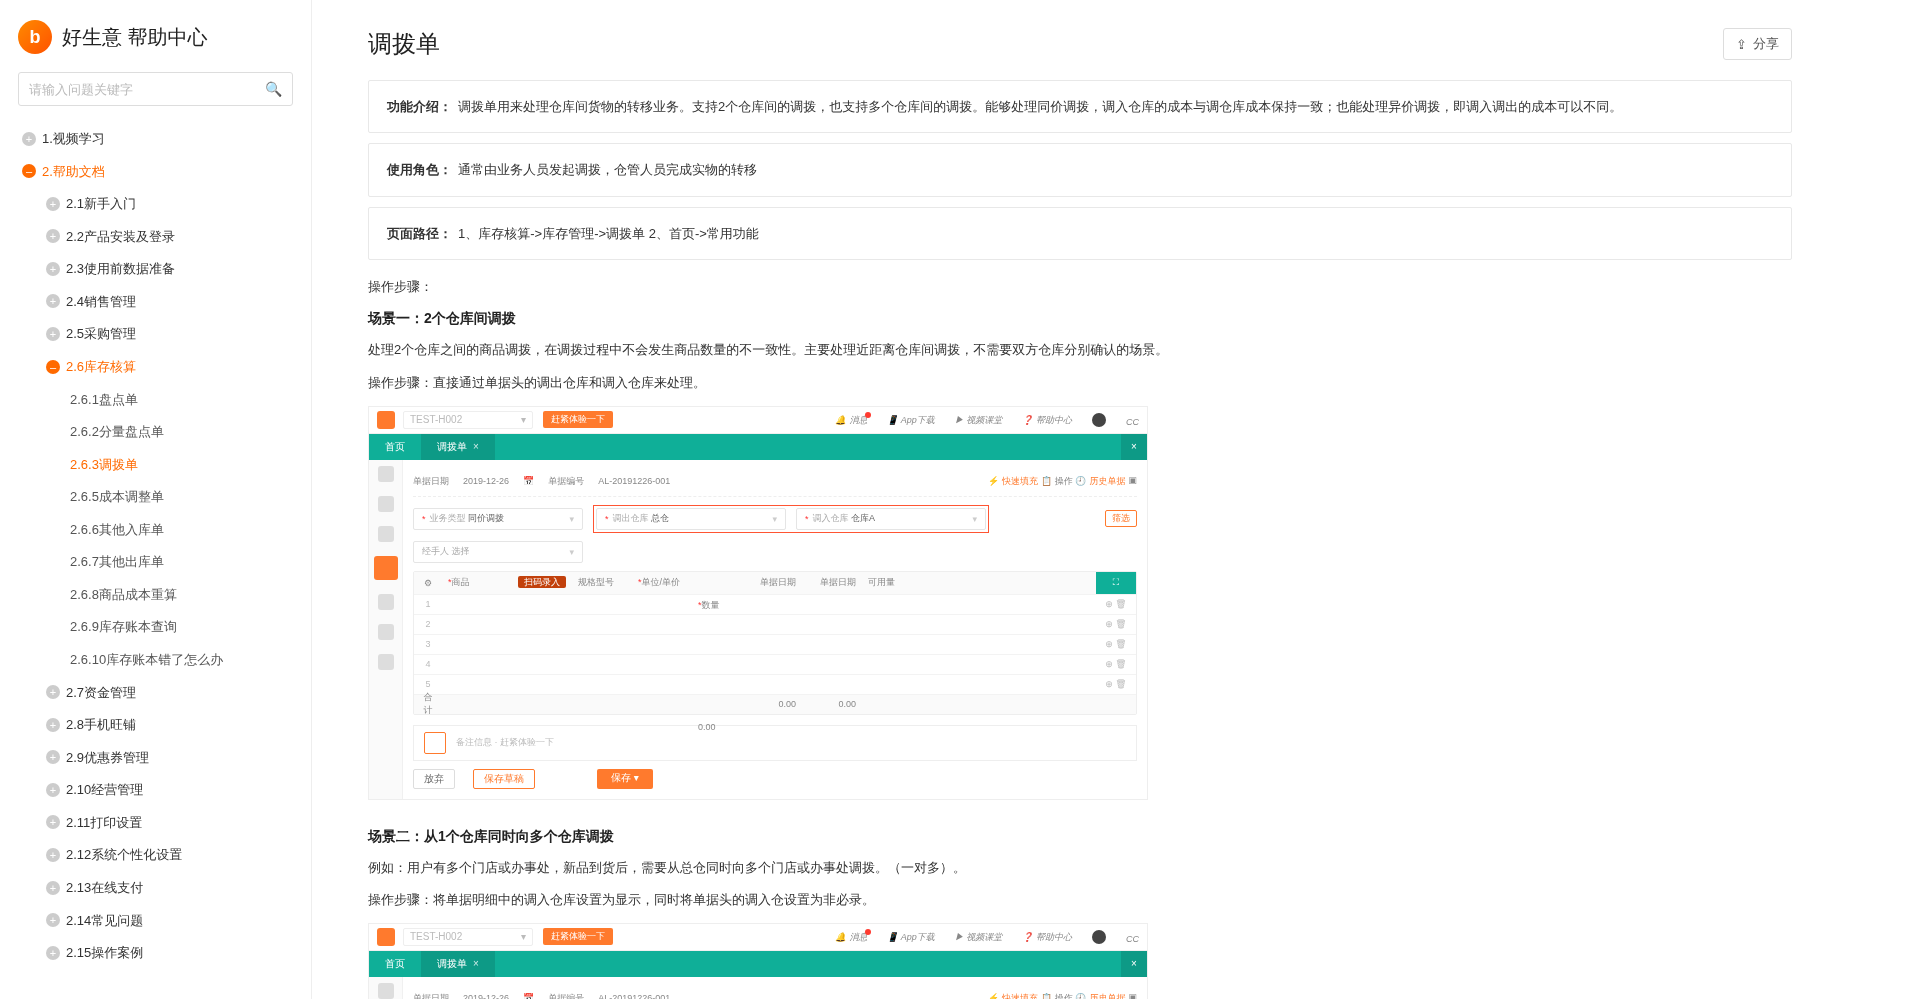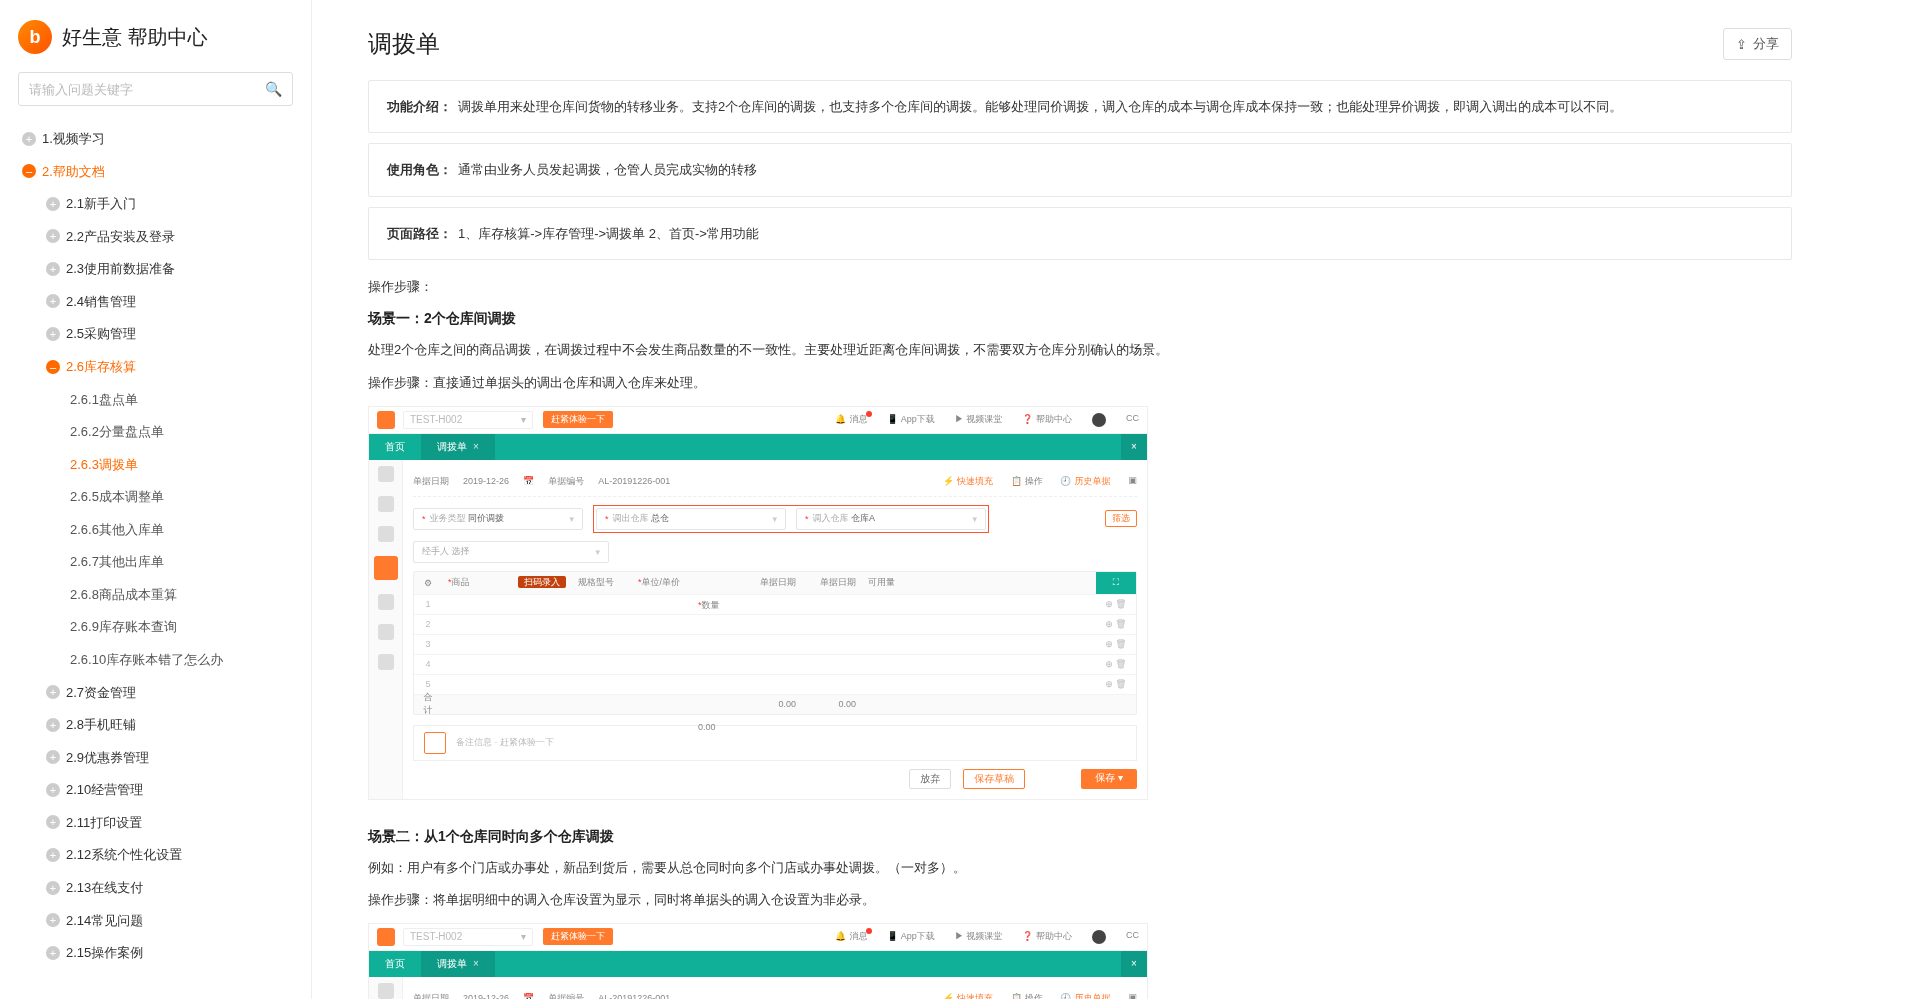--- a/index.html
+++ b/index.html
@@ -35,56 +35,56 @@
   .section-label { font-size:13px; margin:18px 0 10px; color:#333; }
   .section-title { font-size:14px; font-weight:600; margin:14px 0 10px; color:#222; }
   .para { font-size:13px; line-height:1.9; color:#333; margin-bottom:8px; }
 
   
   .shot { border:1px solid #eee; margin:10px 0 28px; background:#fff; width:780px; font-size:10px; color:#666; }
   .shot-top { display:flex; align-items:center; padding:4px 8px; border-bottom:1px solid #f0f0f0; }
   .shot-logo { width:18px; height:18px; border-radius:3px; background:#ff7a2d; margin-right:8px; }
   .shot-select { flex:0 0 130px; height:18px; border:1px solid #eee; border-radius:2px; display:flex; align-items:center; justify-content:space-between; padding:0 6px; color:#bbb; }
   .shot-btn-orange { background:#ff7a2d; color:#fff; border-radius:2px; padding:2px 8px; font-size:9px; margin-left:10px; }
-  .shot-top-right { margin-left:auto; display:flex; gap:20px; align-items:flex-start; color:#888; font-size:9px; }
+  .shot-top-right { margin-left:auto; display:flex; gap:20px; align-items:flex-end; color:#888; font-size:9px;font-style:italic; }
   .badge-dot { position:relative; }
   .badge-dot::after { content:''; position:absolute; top:-2px; right:-4px; width:6px; height:6px; background:#ff3b30; border-radius:50%; }
   .avatar { width:14px;height:14px;border-radius:50%;background:#444; }
   .shot-tabs { background:#0faf98; color:#fff; display:flex; align-items:center; height:26px; }
   .shot-tab { padding:0 16px; font-size:10px; height:100%; display:flex; align-items:center; }
   .shot-tab.dark { background:#0d9a86; }
   .shot-tab .x { margin-left:6px; opacity:.8; }
   .shot-tabs .close-all { margin-left:auto; width:26px; text-align:center; background:#0d9a86; height:100%; display:flex; align-items:center; justify-content:center; }
   .shot-body { display:flex; }
   .shot-rail { width:34px; background:#fafafa; border-right:1px solid #f0f0f0; display:flex; flex-direction:column; align-items:center; padding-top:6px; gap:14px; }
   .rail-ic { width:16px; height:16px; border-radius:3px; background:#ddd; }
   .rail-ic.active { background:#ff7a2d; width:24px; height:24px; }
   .shot-form { flex:1; padding:11px 10px 10px; }
   .shot-meta { display:flex; align-items:center; gap:14px; font-size:9px; color:#888; padding:4px 0 8px; border-bottom:1px dashed #eee; }
-  .shot-meta .right { margin-left:auto; display:flex; gap:18px; align-items:flex-start; }
+  .shot-meta .right { margin-left:auto; display:flex; gap:3px; align-items:flex-start; }
   .pill { color:#ff7a2d; }
   .filter-row { display:flex; gap:10px; margin:8px 0; align-items:center; }
   .field { border:1px solid #e5e5e5; border-radius:2px; height:22px; display:flex; align-items:center; padding:0 8px; font-size:9px; color:#aaa; }
   .field .req { color:#f33; margin-right:4px; }
   .field .val { color:#666; }
   .field .caret { margin-left:auto; color:#ccc; }
   .hl-red { border:1px solid #f53; }
   .tiny-btn { border:1px solid #ff7a2d; color:#ff7a2d; border-radius:2px; padding:1px 6px; font-size:9px; }
   .tbl { border:1px solid #eee; border-radius:2px; margin-top:4px; }
   .tbl-head, .tbl-row { display:flex; align-items:center; font-size:9px; }
   .tbl-head { background:#fafafa; color:#888; height:22px; }
   .tbl-head .orange { background:#c2410c; color:#fff; padding:1px 6px; border-radius:2px; }
   .tbl-row { height:20px; border-top:1px solid #f3f3f3; color:#bbb; }
   .c { padding:0 6px; }
   .c0{width:28px;text-align:center;} .c1{width:70px;} .c2{width:60px;} .c3{width:60px;} .c4{width:60px;} .c5{width:50px;text-align:left;margin-top:45px;} .c6{width:60px;text-align:right;} .c7{width:60px;text-align:right;} .c8{width:70px;} .csp{flex:1;} .c9{width:40px;text-align:center;}
   .tbl-head .c9 { background:#0faf98; color:#fff; height:22px; display:flex; align-items:center; justify-content:center; }
   .sum-row { background:#fafafa; color:#888; }
   .note-box { border:1px solid #eee; margin-top:10px; padding:6px 10px; display:flex; align-items:center; gap:10px; }
   .note-ic { width:22px;height:22px;border:1px solid #ff7a2d; border-radius:2px; }
-  .footer-btns { display:flex; justify-content:flex-end; gap:12px; padding:8px 0 0; }
+  .footer-btns { display:flex; gap:18px; padding:8px 0 0; }
   .btn-plain { border:1px solid #ddd; border-radius:2px; padding:2px 10px; font-size:10px; color:#666; }
   .btn-outline { border:1px solid #ff7a2d; color:#ff7a2d; border-radius:2px; padding:2px 10px; font-size:10px; }
   .btn-solid { background:#ff7a2d; color:#fff; border-radius:2px; padding:2px 14px; font-size:10px;margin-left:44px; }
 </style>
 </head>
 <body>
 
 <div class="layout">
 
   <aside class="sidebar">
@@ -196,21 +196,21 @@
           </div>
           <div class="filter-row">
             <div class="field" style="width:170px"><span class="req">*</span><span>业务类型</span>&nbsp;<span class="val">同价调拨</span><span class="caret">▾</span></div>
             <div class="hl-red" style="display:flex; gap:10px; padding:2px;">
               <div class="field" style="width:190px"><span class="req">*</span><span>调出仓库</span>&nbsp;<span class="val">总仓</span><span class="caret">▾</span></div>
               <div class="field" style="width:190px"><span class="req">*</span><span>调入仓库</span>&nbsp;<span class="val">仓库A</span><span class="caret">▾</span></div>
             </div>
             <div class="tiny-btn" style="margin-left:auto">筛选</div>
           </div>
           <div class="filter-row">
-            <div class="field" style="width:196px"><span>经手人</span>&nbsp;<span>选择</span><span class="caret">▾</span></div>
+            <div class="field" style="width:170px"><span>经手人</span>&nbsp;<span>选择</span><span class="caret">▾</span></div>
           </div>
           <div class="tbl">
             <div class="tbl-head">
               <div class="c c0">⚙</div>
               <div class="c c1"><span class="req" style="color:#f33">*</span><span>商品</span></div>
               <div class="c c2"><span class="orange">扫码录入</span></div>
               <div class="c c3">规格型号</div>
               <div class="c c4"><span class="req" style="color:#f33">*</span><span>单位/单价</span></div>
               <div class="c c5"><span class="req" style="color:#f33">*</span><span>数量</span></div>
               <div class="c c6">单据日期</div>

